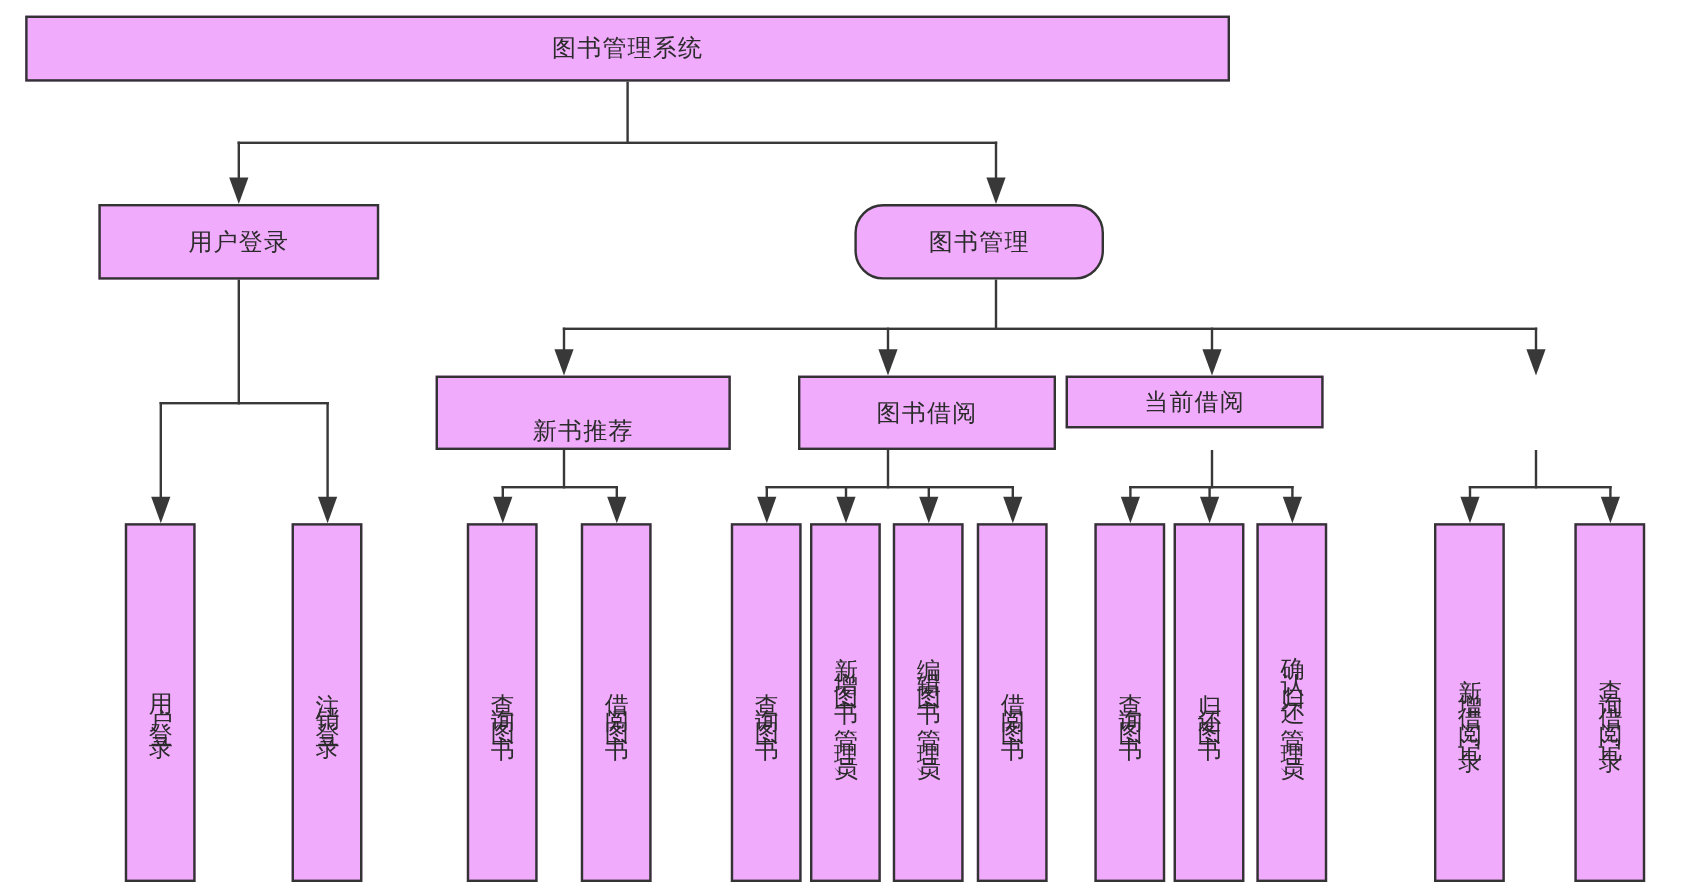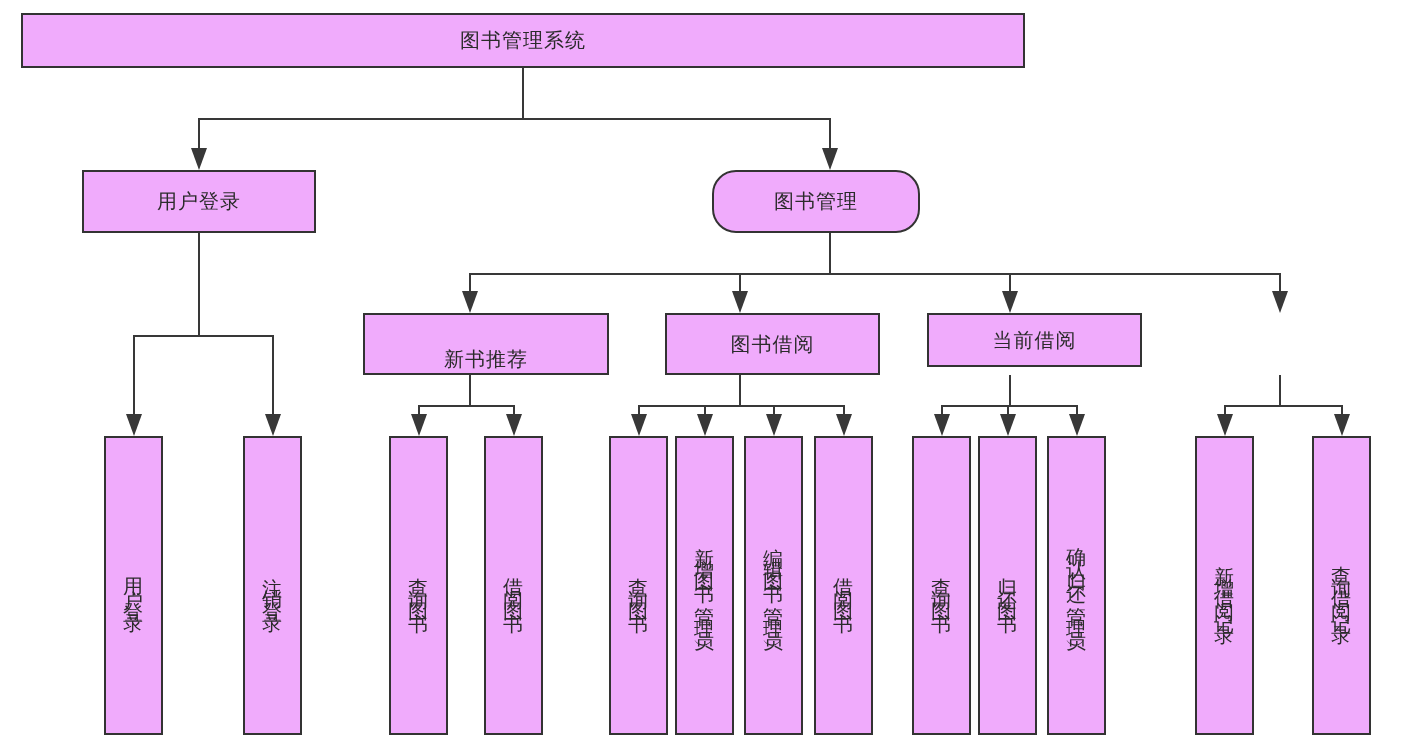--- a/index.html
+++ b/index.html
@@ -103,21 +103,21 @@
   <div class="arrow" style="left:1002px; top:291px;"></div>
   <div class="cline v" style="left:1279px; top:273px; height:22px;"></div>
   <div class="arrow" style="left:1272px; top:291px;"></div>
 
   <div class="node" style="left:363px; top:313px; width:246px; height:62px;align-items:flex-end;">
     <span>新书推荐</span>
   </div>
   <div class="node" style="left:633px; top:313px; width:215px; height:62px;margin-left:32px;">
     <span>图书借阅</span>
   </div>
-  <div class="node" style="left:927px; top:313px; width:215px; height:54px;">
+  <div class="node" style="left:888px; top:313px; width:215px; height:44px;">
     <span>当前借阅</span>
   </div>
 
   <div class="cline v" style="left:469px; top:375px; height:32px;"></div>
   <div class="cline h" style="left:418px; top:405px; width:97px;"></div>
   <div class="cline v" style="left:418px; top:405px; height:13px;"></div>
   <div class="arrow" style="left:411px; top:414px;"></div>
   <div class="cline v" style="left:513px; top:405px; height:13px;"></div>
   <div class="arrow" style="left:506px; top:414px;"></div>
 

